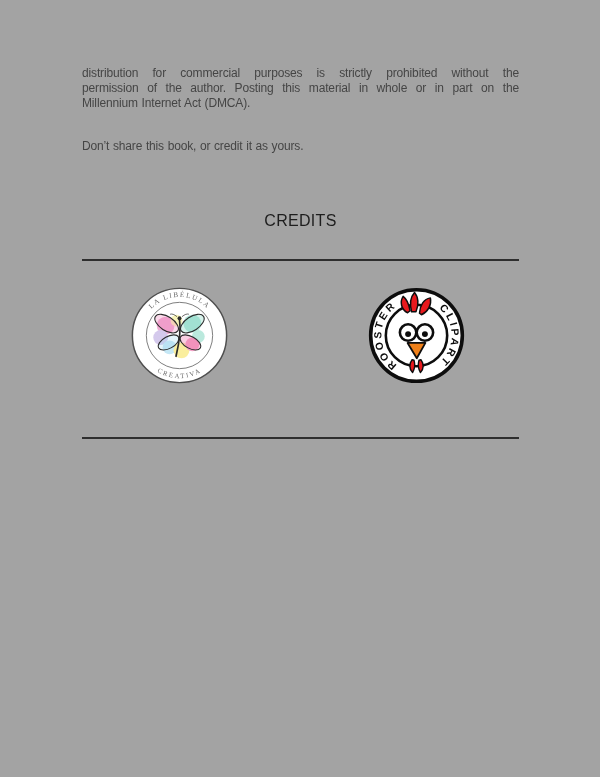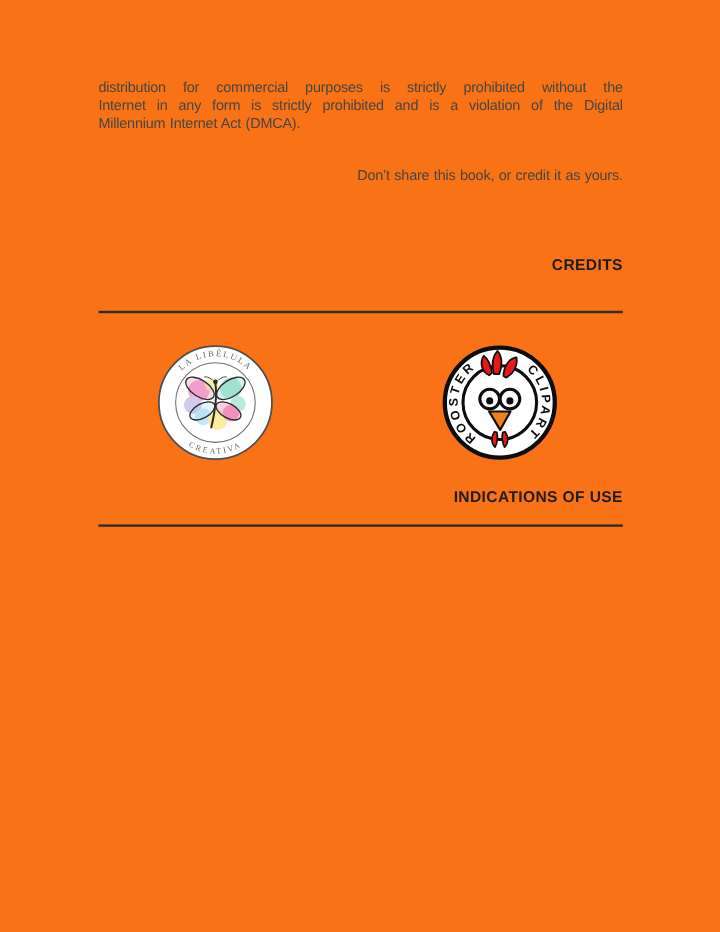--- a/index.html
+++ b/index.html
@@ -1,41 +1,41 @@
 <!DOCTYPE html>
 <html><head>
 <meta charset="utf-8">
 <style>
   html,body{margin:0;padding:0;}
   body{
     width:600px;height:777px;background:#ffffff;
     font-family:"Liberation Sans",sans-serif;
     color:#454545;position:relative;overflow:hidden;
   }
-  .page{position:absolute;inset:0;background:#f97316;}
+  .page{position:absolute;inset:0;background:#a3a3a3;}
   .block{position:absolute;left:82px;width:437px;}
   .textline{font-size:12px;line-height:15px;letter-spacing:-0.15px;word-spacing:0.5px;}
   .stretch{text-align:justify;text-align-last:justify;}
-  .nowrap{white-space:nowrap;text-align:right;}
+  .nowrap{white-space:nowrap;}
   .heading{
-    font-size:13px;line-height:15px;font-weight:bold;color:#1d1d1d;
-    text-align:right;letter-spacing:0.3px;
+    font-size:16px;line-height:15px;font-weight:normal;color:#1d1d1d;
+    text-align:center;letter-spacing:0.3px;
   }
   .rule{height:2px;background:#2e2e2e;}
   .logo{position:absolute;width:99px;height:99px;}
   .logo svg{display:block;width:100%;height:100%;}
 </style>
 </head>
 <body>
 
 <div class="page">
 
   <div class="block" style="top:66px">
     <div class="textline stretch">distribution for commercial purposes is strictly prohibited without the</div>
-    <div class="textline stretch">Internet in any form is strictly prohibited and is a violation of the Digital</div>
+    <div class="textline stretch">permission of the author. Posting this material in whole or in part on the</div>
     <div class="textline">Millennium Internet Act (DMCA).</div>
   </div>
 
   <div class="block textline nowrap" style="top:139px">Don’t share this book, or credit it as yours.</div>
 
   <div class="block heading" style="top:213px">CREDITS</div>
   <div class="block rule" style="top:259px"></div>
 
   <div class="logo" style="left:130px;top:286px">
     <svg viewBox="0 0 100 100">
@@ -107,17 +107,16 @@
 
       <path d="M41,57.5 L59,57.5 L50.3,73 Z" fill="#f08019" stroke="#0d0d0d" stroke-width="1.8" stroke-linejoin="round"></path>
 
       <g fill="#e8191d" stroke="#0d0d0d" stroke-width="1.4" stroke-linejoin="round">
         <path d="M45.5,74.5 C42.5,78.5 42.5,84 46,87.5 C48,84 48.5,78.5 47.5,75 Z"></path>
         <path d="M54.5,74.5 C57.5,78.5 57.5,84 54,87.5 C52,84 51.5,78.5 52.5,75 Z"></path>
       </g>
     </svg>
   </div>
 
-  <div class="block heading" style="top:406px">INDICATIONS OF USE</div>
   <div class="block rule" style="top:437px"></div>
 
 
 </div>
 
 </body></html>

